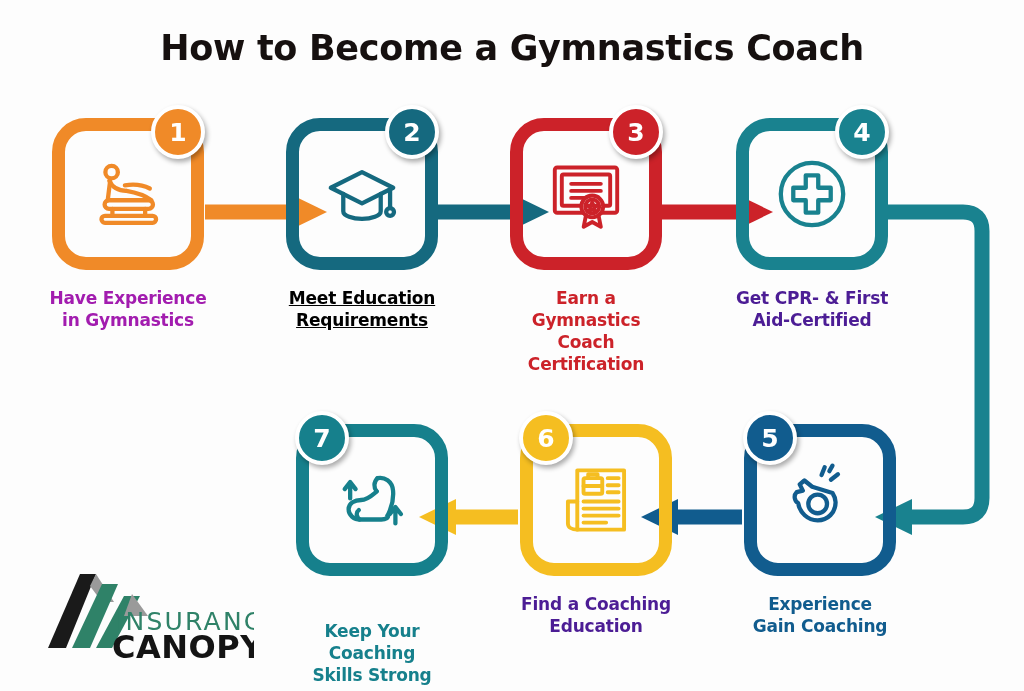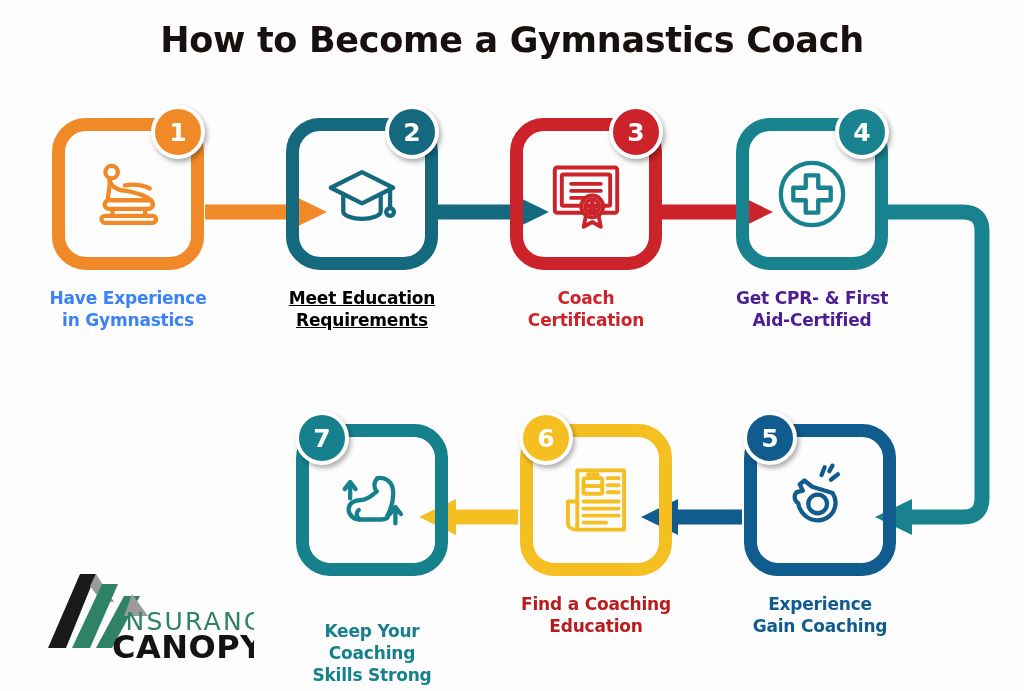--- a/index.html
+++ b/index.html
@@ -12,21 +12,21 @@
     position:relative;
   }
   #infographic{
     position:relative;
     width:1024px;height:691px;
     background:#fdfdfd;
   }
   
   .title{
     position:absolute;
-    top:20px;left:0;width:1024px;
+    top:28px;left:0;width:1024px;
     text-align:center;
     font-size:35px;
     font-weight:bold;
     color:#16100f;
     letter-spacing:-0.3px;
     font-family:"DejaVu Sans", sans-serif;
   }
   
   #wires{
     position:absolute;
@@ -151,21 +151,21 @@
           <path d="M26,33 C30,42 38,46 48,46" stroke="#F08A28" fill="none"></path>
           <path d="M46,39 C58,37 70,39 78,43" stroke="#F08A28" fill="none"></path>
           <path d="M27,34 L24,58" stroke="#F08A28" fill="none"></path>
           <path d="M48,46 C60,48 72,52 80,58" stroke="#F08A28" fill="none"></path>
           <rect x="20" y="58" width="62" height="11" rx="5.5" stroke="#F08A28" fill="none"></rect>
           <path d="M30,69 L30,78 M72,69 L72,78" stroke="#F08A28" fill="none"></path>
           <rect x="16" y="78" width="70" height="9" rx="4.5" stroke="#F08A28" fill="none"></rect>
         </g>
       </svg>
     </div>
-    <div class="caption" style="color: #3b82f6; text-align: center;">
+    <div class="caption" style="color: #a21caf; text-align: center;">
       <div>Have Experience</div>
       <div>in Gymnastics</div>
     </div>
   </div>
 
   <div class="step" id="step-2">
     <div class="card" style="border-color: rgb(21, 105, 127);">
       <div class="badge badge-right" style="background: rgb(21, 105, 127);">
         <span>2</span>
       </div>
@@ -195,20 +195,21 @@
           <rect x="19" y="25" width="62" height="40" rx="2" stroke="#CC2229" fill="none"></rect>
           <path d="M31,37 L69,37 M31,46 L69,46 M31,55 L52,55" stroke="#CC2229" fill="none"></path>
           <circle cx="58" cy="66" r="14" fill="#ffffff" stroke="#CC2229"></circle>
           <circle cx="58" cy="66" r="9" stroke="#CC2229" fill="none"></circle>
           <path d="M58,61 L59.6,64.6 L63.5,65 L60.6,67.7 L61.4,71.5 L58,69.6 L54.6,71.5 L55.4,67.7 L52.5,65 L56.4,64.6 Z" stroke="#CC2229" fill="none"></path>
           <path d="M50,77 L47,92 L58,86 L69,92 L66,77" stroke="#CC2229" fill="none"></path>
         </g>
       </svg>
     </div>
     <div class="caption" style="color: rgb(204, 34, 41);">
+      <div>Earn a Gymnastics</div>
       <div>Coach Certification</div>
     </div>
   </div>
 
   <div class="step" id="step-4">
     <div class="card" style="border-color: rgb(25, 130, 143);">
       <div class="badge badge-right" style="background: rgb(25, 130, 143);">
         <span>4</span>
       </div>
       <svg class="card-icon" viewBox="0 0 100 100">
@@ -253,21 +254,21 @@
           <path d="M26,12 L86,12 L86,88 L26,88 Z" stroke="#F5BE21" fill="none"></path>
           <path d="M26,52 L14,52 L14,80 C14,85 19,88 26,88" stroke="#F5BE21" fill="none"></path>
           <rect x="34" y="22" width="24" height="20" rx="2" stroke="#F5BE21" fill="none"></rect>
           <path d="M40,22 L40,17 L52,17 L52,22" stroke="#F5BE21" fill="none"></path>
           <path d="M34,32 L58,32" stroke="#F5BE21" fill="none"></path>
           <path d="M65,22 L79,22 M65,31 L79,31 M65,40 L79,40" stroke="#F5BE21" fill="none"></path>
           <path d="M34,52 L79,52 M34,61 L79,61 M34,70 L79,70 M34,79 L63,79" stroke="#F5BE21" fill="none"></path>
         </g>
       </svg>
     </div>
-    <div class="caption" style="color: #b91c1c;">
+    <div class="caption" style="color: #4c1d95;">
       <div>Find a Coaching</div>
       <div>Education</div>
     </div>
   </div>
 
   <div class="step" id="step-7">
     <div class="card" style="border-color: rgb(22, 128, 140);">
       <div class="badge badge-left" style="background: rgb(22, 128, 140);">
         <span>7</span>
       </div>

